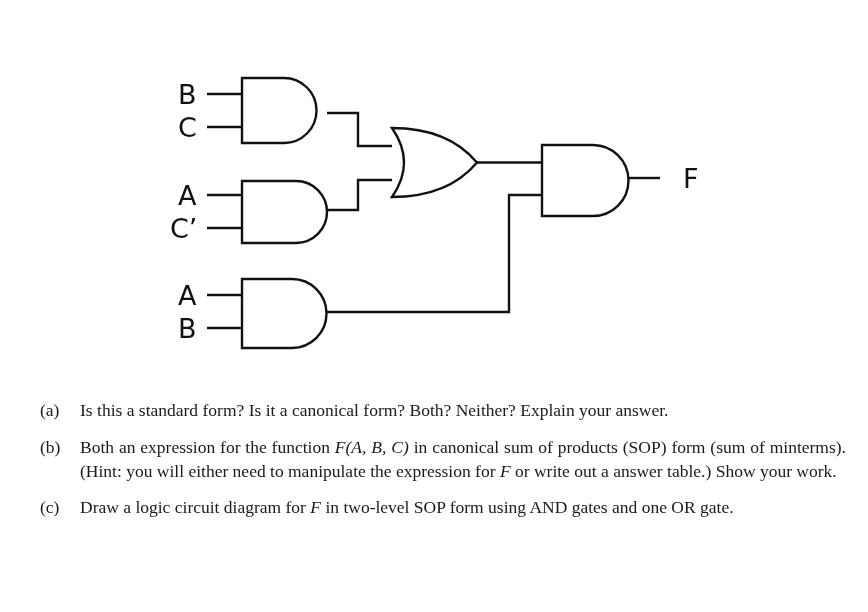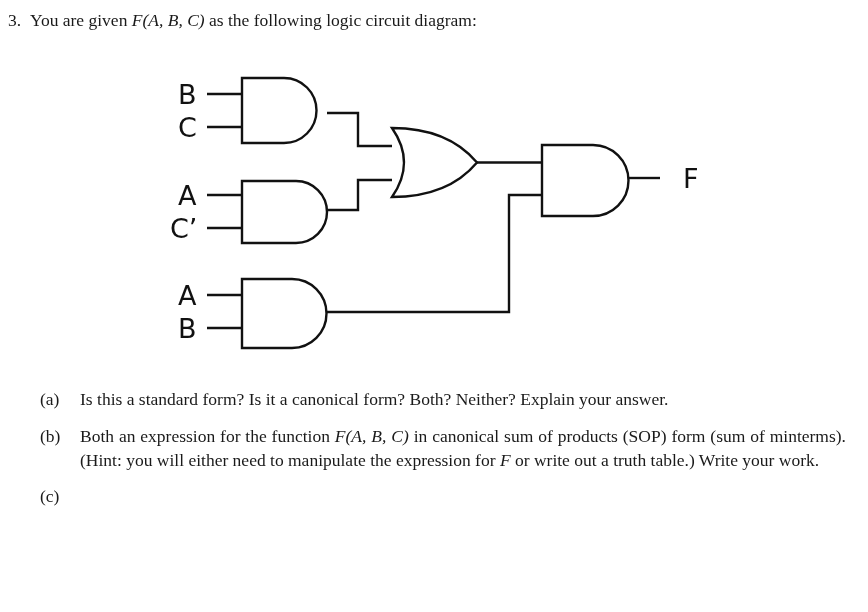--- a/index.html
+++ b/index.html
@@ -75,33 +75,31 @@
   }
   .part .marker {
     position: absolute;
     left: 40px;
     top: 0;
     width: 34px;
     text-align: left;
   }
   .part .body {
     display: block;
+    margin-top: 11px;
   }
   .nojust {
     text-align: left;
   }
 </style>
 </head>
 <body>
 
 <div id="page">
 
-  <div class="stem">
-    <span class="num">3.</span><span>You are given </span><span class="mathit">F(A, B, C)</span><span> as the following logic circuit diagram:</span>
-  </div>
 
   <div class="circuit">
     <svg width="868" height="320" viewBox="0 0 868 320" xmlns="http://www.w3.org/2000/svg">
       <g fill="none" stroke="#111111" stroke-width="2.4" stroke-linecap="butt" stroke-linejoin="miter">
 
         <path d="M 242 23 L 284 23 A 32.5 32.5 0 0 1 284 88 L 242 88 Z"></path>
 
         <line x1="207" y1="39" x2="242" y2="39"></line>
         <line x1="207" y1="72" x2="242" y2="72"></line>
 
@@ -140,21 +138,22 @@
 
   <div class="parts">
 
     <div class="part">
       <span class="marker">(a)</span>
       <span class="body">Is this a standard form?  Is it a canonical form?  Both?  Neither?  Explain your answer.</span>
     </div>
 
     <div class="part">
       <span class="marker">(b)</span>
-      <span class="body"><span>Both an expression for the function </span><span class="mathit">F(A, B, C)</span><span> in canonical sum of products (SOP) form (sum of minterms).  (Hint: you will either need to manipulate the expression for </span><span class="mathit">F</span><span> or write out a truth table.)  Write your work.</span></span>
+      <span class="body"><span>Both an expression for the function </span><span class="mathit">F(A, B, C)</span><span> in canonical sum of products (SOP) form (sum of minterms).  (Hint: you will either need to manipulate the expression for </span><span class="mathit">F</span><span> or write out a answer table.)  Show your work.</span></span>
     </div>
 
     <div class="part nojust">
       <span class="marker">(c)</span>
+      <span class="body"><span>Draw a logic circuit diagram for </span><span class="mathit">F</span><span> in two-level SOP form using AND gates and one OR gate.</span></span>
     </div>
 
   </div>
 </div>
 
 </body></html>

